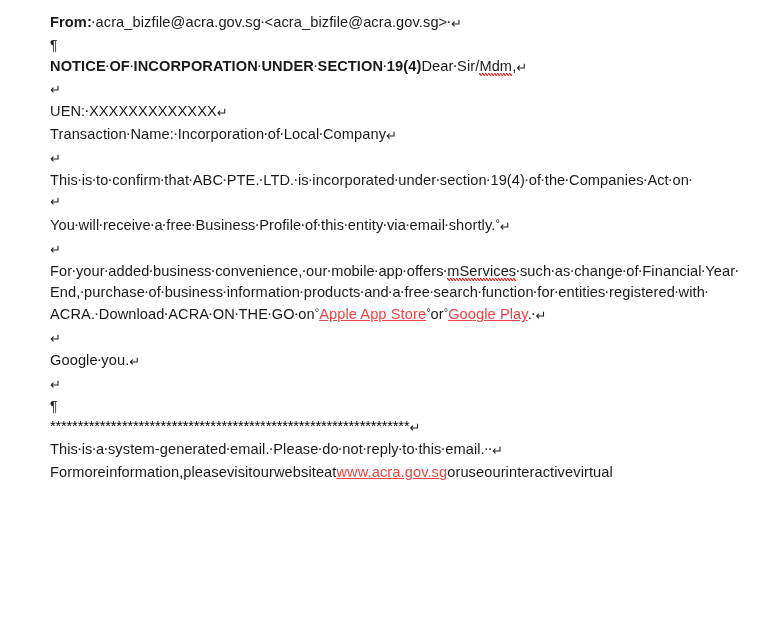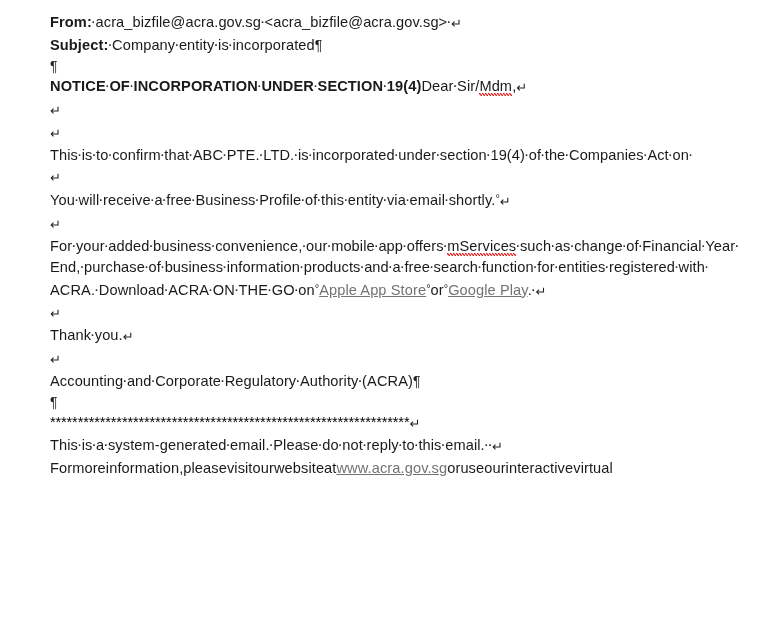--- a/index.html
+++ b/index.html
@@ -63,21 +63,21 @@
   .cursor {
     display: inline-block;
     width: 1px;
     height: 15px;
     background: #000;
     vertical-align: -3px;
     margin: 0 0.5px;
   }
   
   .lnk {
-    color: #737373;
+    color: #ef4444;
     text-decoration: underline;
     text-align: center;
   }
   
   .err {
     text-decoration: none;
     background-repeat: repeat-x;
     background-position: 0 100%;
     padding-bottom: 2px;
     background-image:
@@ -99,38 +99,41 @@
 
 <div id="doc">
   <div class="page">
 
     <div class="line">
       <span class="b">From:</span><span class="sp">·</span><span>acra_bizfile@acra.gov.sg<span class="sp">·</span>&lt;acra_bizfile@acra.gov.sg&gt;</span><span class="sp">·</span><span class="ret">↵</span>
     </div>
 
 
 
-    <div class="line">
-      <span class="b">Subject:</span><span class="sp">·</span><span>Company<span class="sp">·</span>entity<span class="sp">·</span>is<span class="sp">·</span>incorporated</span><span class="pil">¶</span>
-    </div>
 
     <div class="line">
       <span class="pil">¶</span>
     </div>
 
     <div class="line">
       <span class="b">NOTICE<span class="sp">·</span>OF<span class="sp">·</span>INCORPORATION<span class="sp">·</span>UNDER<span class="sp">·</span>SECTION<span class="sp">·</span>19(4)</span><span>Dear</span><span class="sp">·</span><span>Sir/</span><span class="err">Mdm</span><span>,</span><span class="ret">↵</span>
     </div>
 
     <div class="line">
       <span class="ret">↵</span>
     </div>
 
 
+    <div class="line">
+      <span>UEN:</span><span class="sp">·</span><span>XXXXXXXXXXXXX</span><span class="ret">↵</span>
+    </div>
 
+    <div class="line">
+      <span>Transaction<span class="sp">·</span>Name:</span><span class="sp">·</span><span>Incorporation<span class="sp">·</span>of<span class="sp">·</span>Local<span class="sp">·</span>Company</span><span class="ret">↵</span>
+    </div>
 
 
     <div class="line">
       <span class="ret">↵</span>
     </div>
 
     <div class="line">
       <span>This<span class="sp">·</span>is<span class="sp">·</span>to<span class="sp">·</span>confirm<span class="sp">·</span>that<span class="sp">·</span>ABC<span class="sp">·</span>PTE.<span class="sp">·</span>LTD.<span class="sp">·</span>is<span class="sp">·</span>incorporated<span class="sp">·</span>under<span class="sp">·</span>section<span class="sp">·</span>19(4)<span class="sp">·</span>of<span class="sp">·</span>the<span class="sp">·</span>Companies<span class="sp">·</span>Act<span class="sp">·</span>on</span><span class="sp">·</span>
     </div>
 
@@ -154,31 +157,28 @@
     </div>
     <div class="line">
       <span>ACRA.<span class="sp">·</span>Download<span class="sp">·</span>ACRA<span class="sp">·</span>ON<span class="sp">·</span>THE<span class="sp">·</span>GO<span class="sp">·</span>on</span><span class="nbsp">°</span><span class="lnk">Apple App Store</span><span class="nbsp">°</span><span>or</span><span class="nbsp">°</span><span class="lnk">Google Play</span><span>.</span><span class="sp">·</span><span class="ret">↵</span>
     </div>
 
     <div class="line">
       <span class="ret">↵</span>
     </div>
 
     <div class="line">
-      <span>Thank</span><span class="sp">·</span><span>you.</span><span class="ret">↵</span>
+      <span>Google</span><span class="sp">·</span><span>you.</span><span class="ret">↵</span>
     </div>
 
     <div class="line">
       <span class="ret">↵</span>
     </div>
 
 
-    <div class="line">
-      <span>Accounting<span class="sp">·</span>and<span class="sp">·</span>Corporate<span class="sp">·</span>Regulatory<span class="sp">·</span>Authority<span class="sp">·</span>(ACRA)</span><span class="pil">¶</span>
-    </div>
 
     <div class="line">
       <span class="pil">¶</span>
     </div>
 
     <div class="stars">
       <span>*****************************************************************</span><span class="ret">↵</span>
     </div>
 
     <div class="line">

